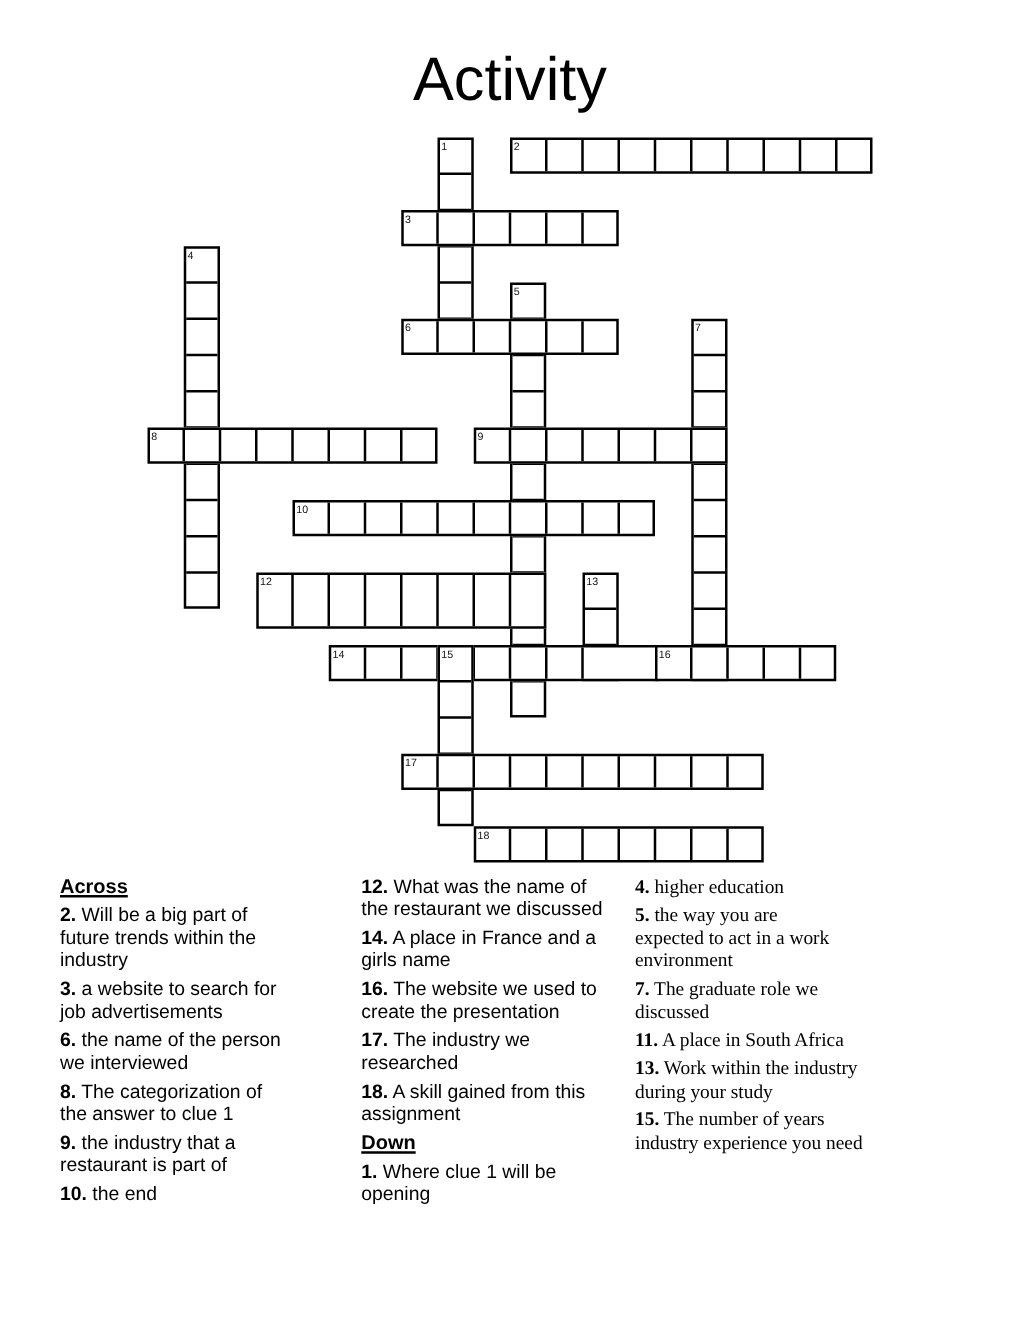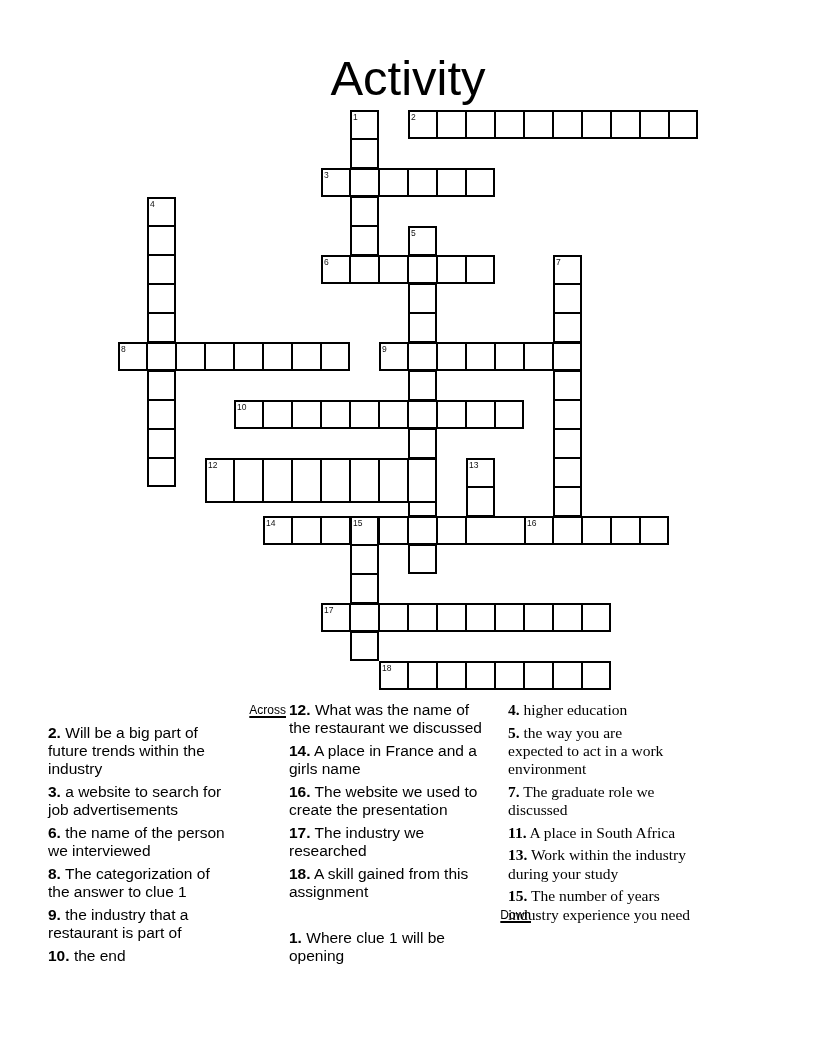--- a/index.html
+++ b/index.html
@@ -2,21 +2,21 @@
 <html><head>
 <meta charset="utf-8">
 <style>
   html, body { margin:0; padding:0; background:#ffffff; }
   .page {
     position:relative; width:816px; height:1056px; background:#ffffff;
     font-family:"Liberation Sans","DejaVu Sans",sans-serif; color:#000;
     overflow:hidden;
   }
   .title {
-    position:absolute; top:36px; left:0; right:0; margin:16px;
+    position:absolute; top:36px; left:0; right:0; margin:2px;
     text-align:center; font-size:49px; line-height:52px; font-weight:400;
     color:#000;
   }
   
   .grid { position:absolute; left:0; top:0; width:816px; height:1056px; }
   .word {
     position:absolute; box-sizing:border-box;
     border:2px solid #000; background:#fff;
   }
   .divider { position:absolute; background:#000; }
@@ -25,21 +25,21 @@
   .num {
     position:absolute; top:0; left:1px;
     font-size:8.5px; line-height:10px; font-weight:400; color:#111;
   }
   
   .clue-col { position:absolute; top:701px; }
   #col1 { left:48px;  width:238px; }
   #col2 { left:289px; width:242px; }
   #col3 { left:508px; width:250px;font-family:Liberation Serif, serif; }
   .clue-header {
-    font-size:12px; font-weight:400; line-height:18px; margin:0 0 5px 0;text-align:right;
+    font-size:16px; font-weight:700; line-height:18px; margin:0 0 5px 0;
   }
   .clue-header span {
     text-decoration:underline; text-decoration-thickness:2px; text-underline-offset:2px;
   }
   .clue { margin:0 0 4.5px 0; font-size:15.5px; line-height:18.2px; }
   .cnum { font-weight:700; }
   .ctext { white-space:pre-line; }
 </style>
 </head>
 <body>

